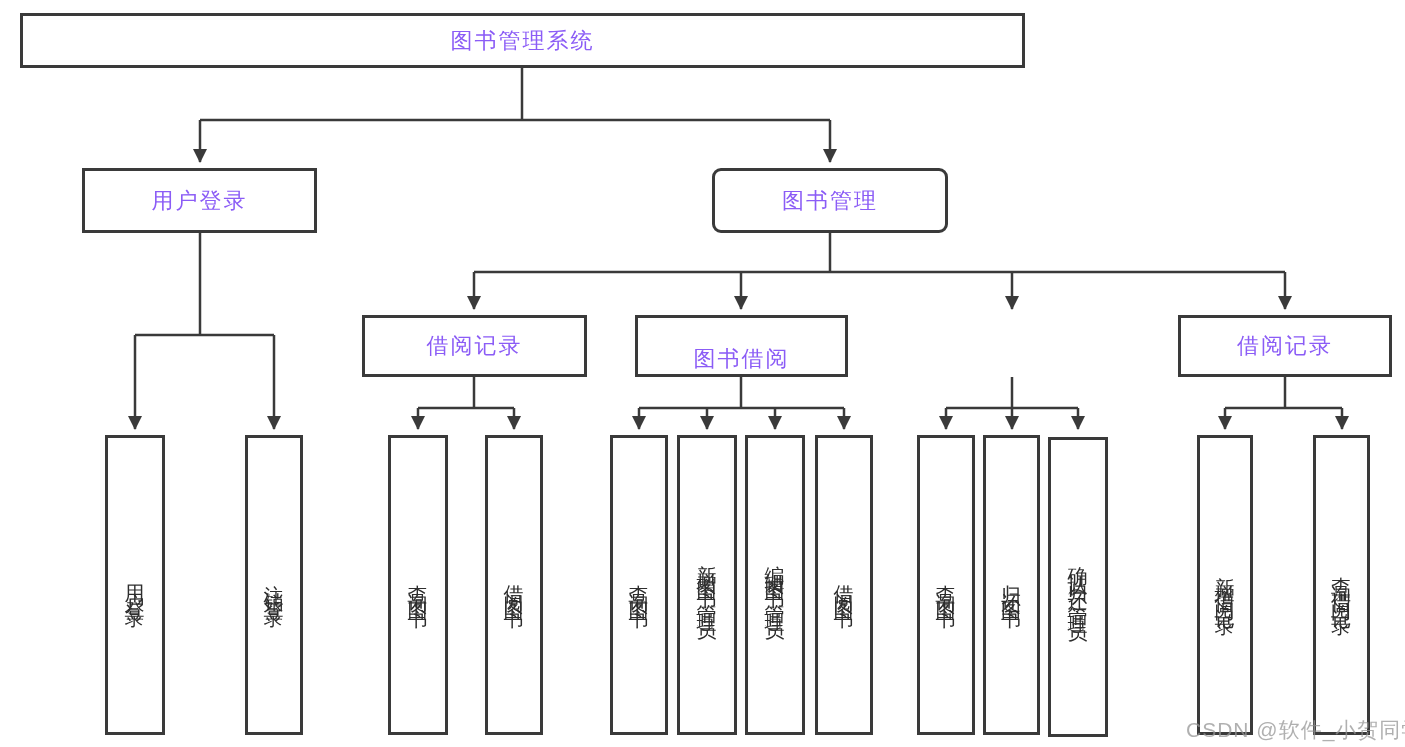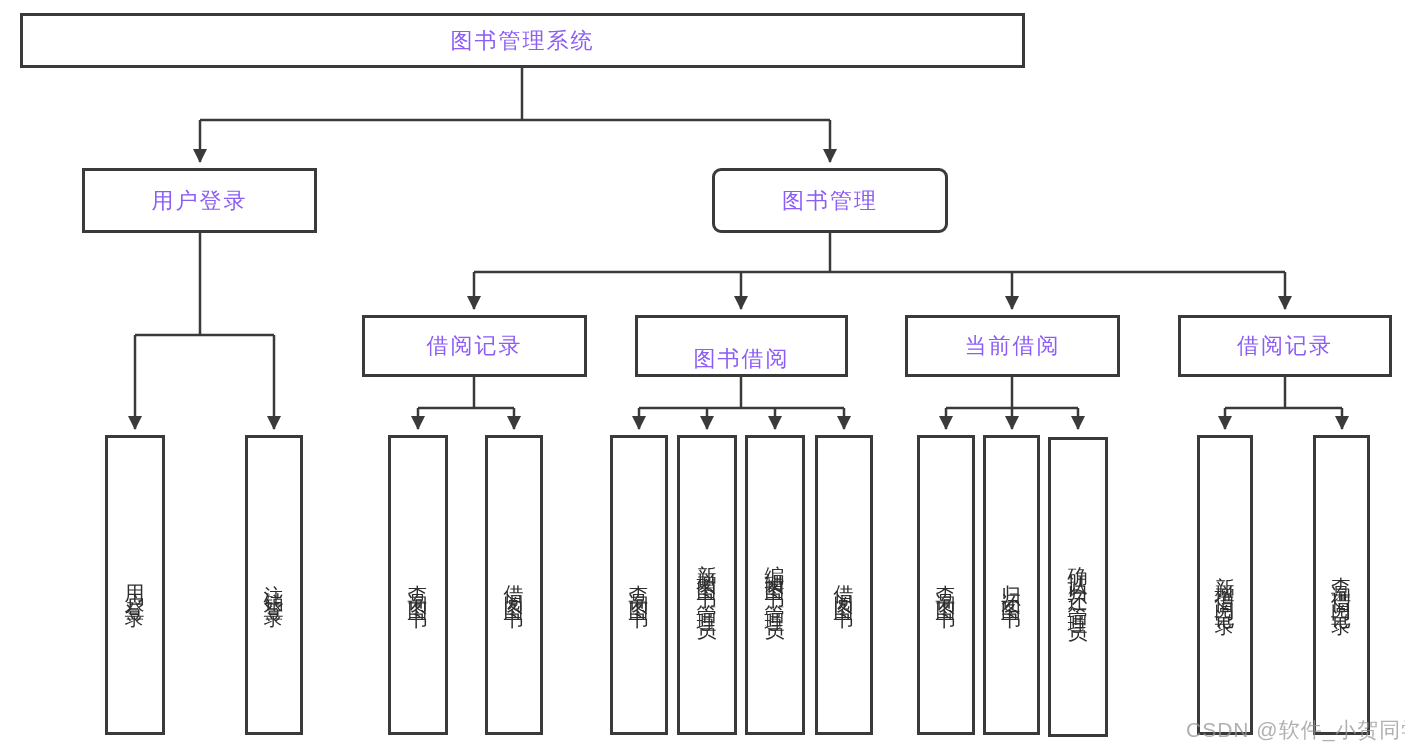--- a/index.html
+++ b/index.html
@@ -117,23 +117,20 @@
   <div class="node hbox" style="left:712px; top:168px; width:236px; height:65px;border-radius:9px;">
     <span>图书管理</span>
   </div>
 
   <div class="node hbox" style="left:362px; top:315px; width:225px; height:62px;">
     <span>借阅记录</span>
   </div>
   <div class="node hbox" style="left:635px; top:315px; width:213px; height:62px;align-items:flex-end;">
     <span>图书借阅</span>
   </div>
-  <div class="node hbox" style="left:905px; top:315px; width:215px; height:62px;">
-    <span>当前借阅</span>
-  </div>
   <div class="node hbox" style="left:1178px; top:315px; width:214px; height:62px;">
     <span>借阅记录</span>
   </div>
 
   <div class="node vbox" style="left:105px; top:435px; width:60px; height:300px;">
     <span>用户登录</span>
   </div>
   <div class="node vbox" style="left:245px; top:435px; width:58px; height:300px;">
     <span>注销登录</span>
   </div>

